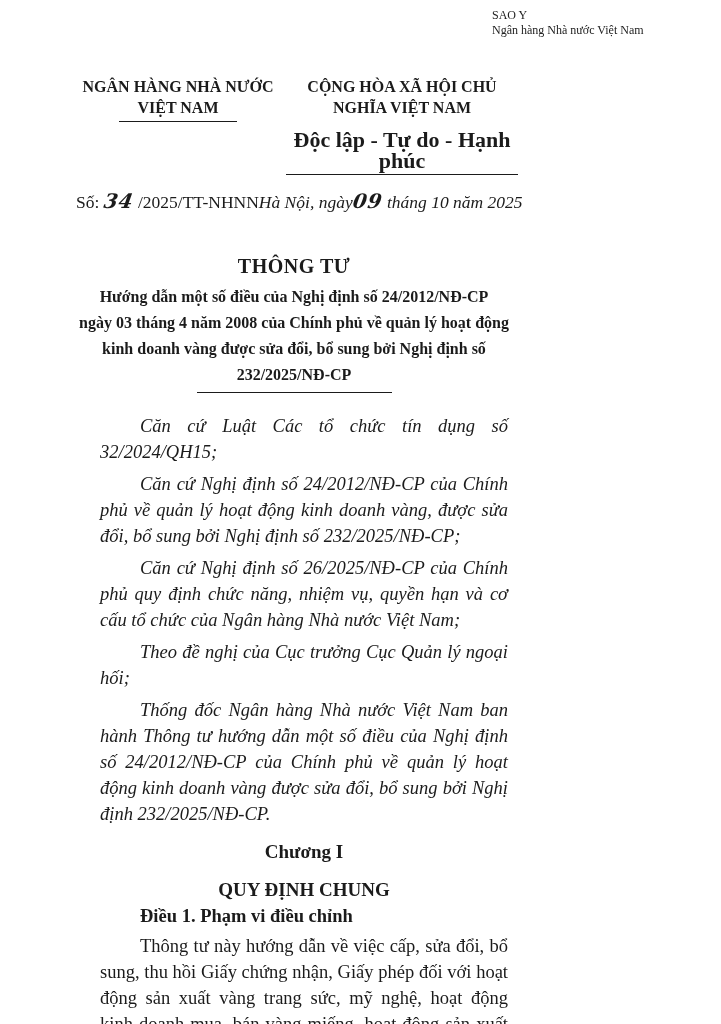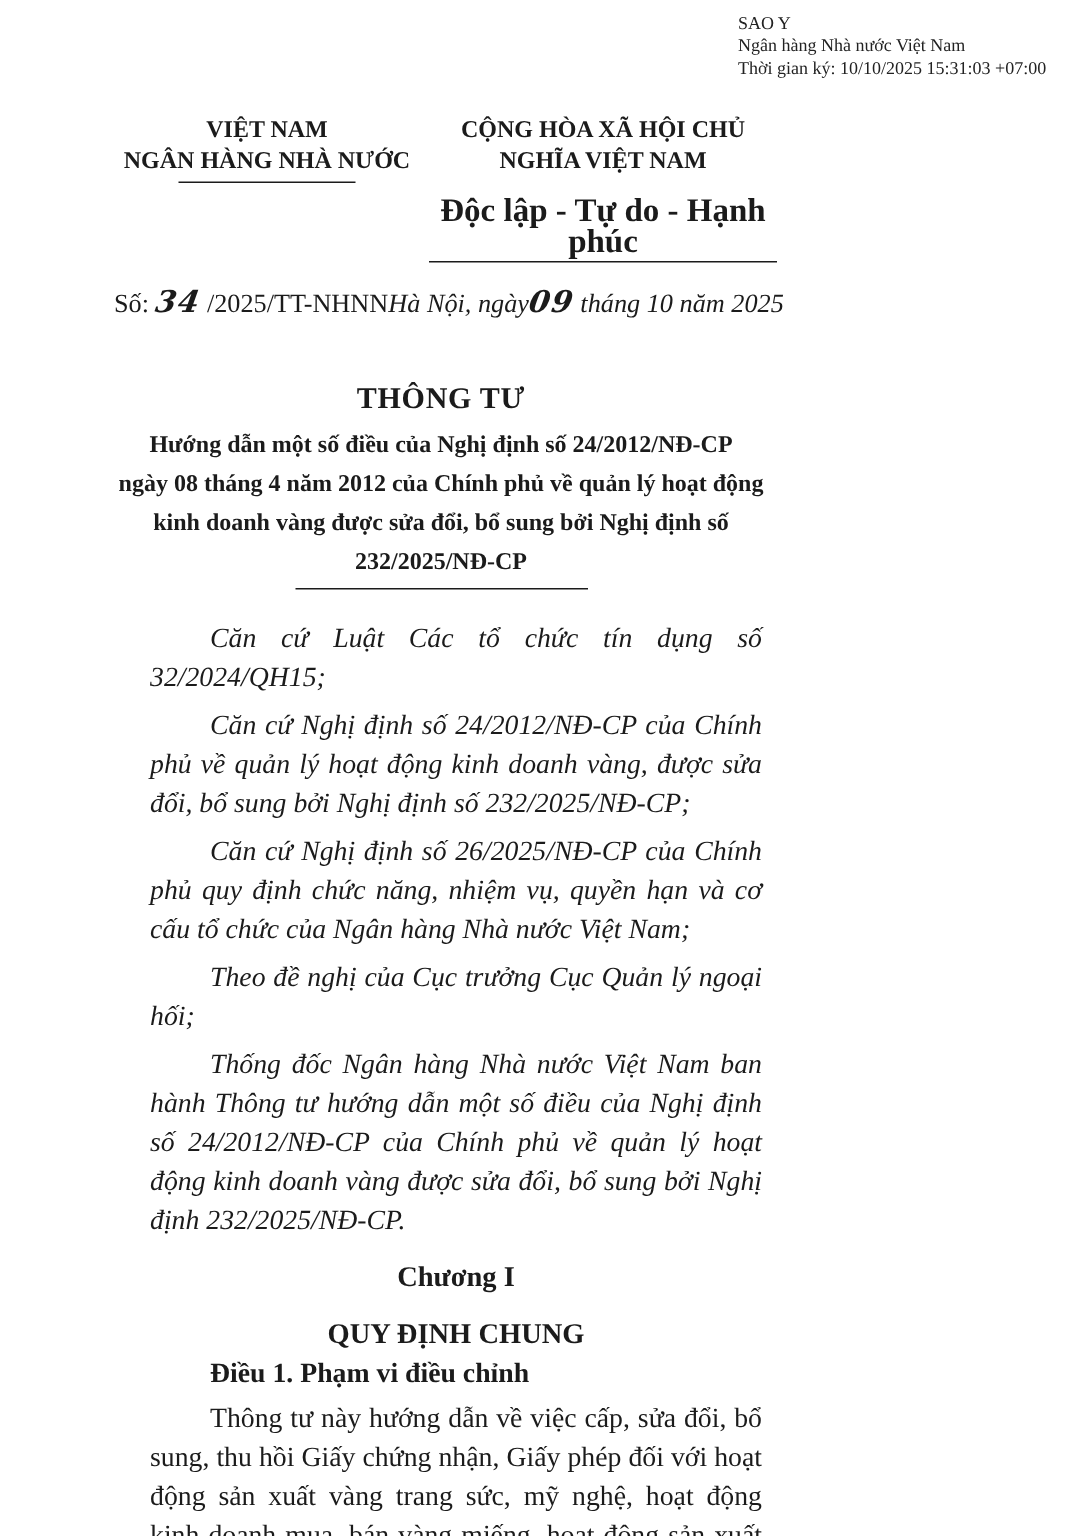--- a/index.html
+++ b/index.html
@@ -131,27 +131,26 @@
   }
 </style>
 </head>
 <body>
 
 <div class="page">
 
   <div class="cert">
     <div>SAO Y</div>
     <div>Ngân hàng Nhà nước Việt Nam</div>
-    <div>Thời gian ký: 10/10/2025 15:31:03 +07:00</div>
   </div>
 
   <div class="header-row">
     <div class="header-left">
+      <div>NGÂN HÀNG NHÀ NƯỚC</div>
       <div>VIỆT NAM</div>
-      <div>NGÂN HÀNG NHÀ NƯỚC</div>
       <div class="rule-agency"></div>
     </div>
     <div class="header-right">
       <div>CỘNG HÒA XÃ HỘI CHỦ NGHĨA VIỆT NAM</div>
       <div class="motto">Độc lập - Tự do - Hạnh phúc</div>
       <div class="rule-motto"></div>
     </div>
   </div>
 
   <div class="number-row">
@@ -162,21 +161,21 @@
     </div>
     <div class="place-date">
       <span>Hà Nội, ngày</span><span class="hand">09</span>
       <span>tháng 10 năm 2025</span>
     </div>
   </div>
 
   <div class="doc-title">THÔNG TƯ</div>
   <div class="doc-subtitle">
     <div>Hướng dẫn một số điều của Nghị định số 24/2012/NĐ-CP</div>
-    <div>ngày 08 tháng 4 năm 2012 của Chính phủ về quản lý hoạt động</div>
+    <div>ngày 03 tháng 4 năm 2008 của Chính phủ về quản lý hoạt động</div>
     <div>kinh doanh vàng được sửa đổi, bổ sung bởi Nghị định số 232/2025/NĐ-CP</div>
     <div class="rule-title"></div>
   </div>
 
   <div class="content">
 
     <div class="preamble">
       <p>Căn cứ Luật Các tổ chức tín dụng số 32/2024/QH15;</p>
       <p>Căn cứ Nghị định số 24/2012/NĐ-CP của Chính phủ về quản lý hoạt động kinh doanh vàng, được sửa đổi, bổ sung bởi Nghị định số 232/2025/NĐ-CP;</p>
       <p>Căn cứ Nghị định số 26/2025/NĐ-CP của Chính phủ quy định chức năng, nhiệm vụ, quyền hạn và cơ cấu tổ chức của Ngân hàng Nhà nước Việt Nam;</p>

